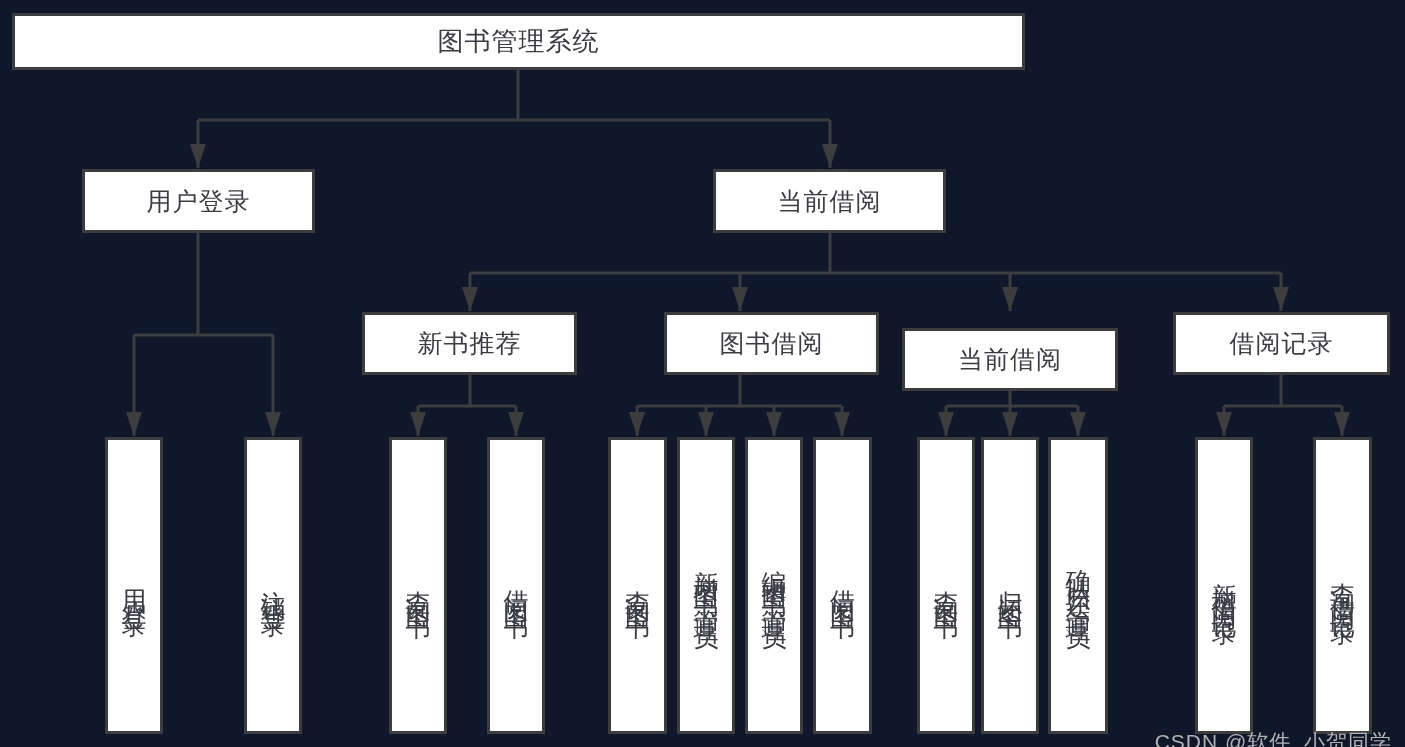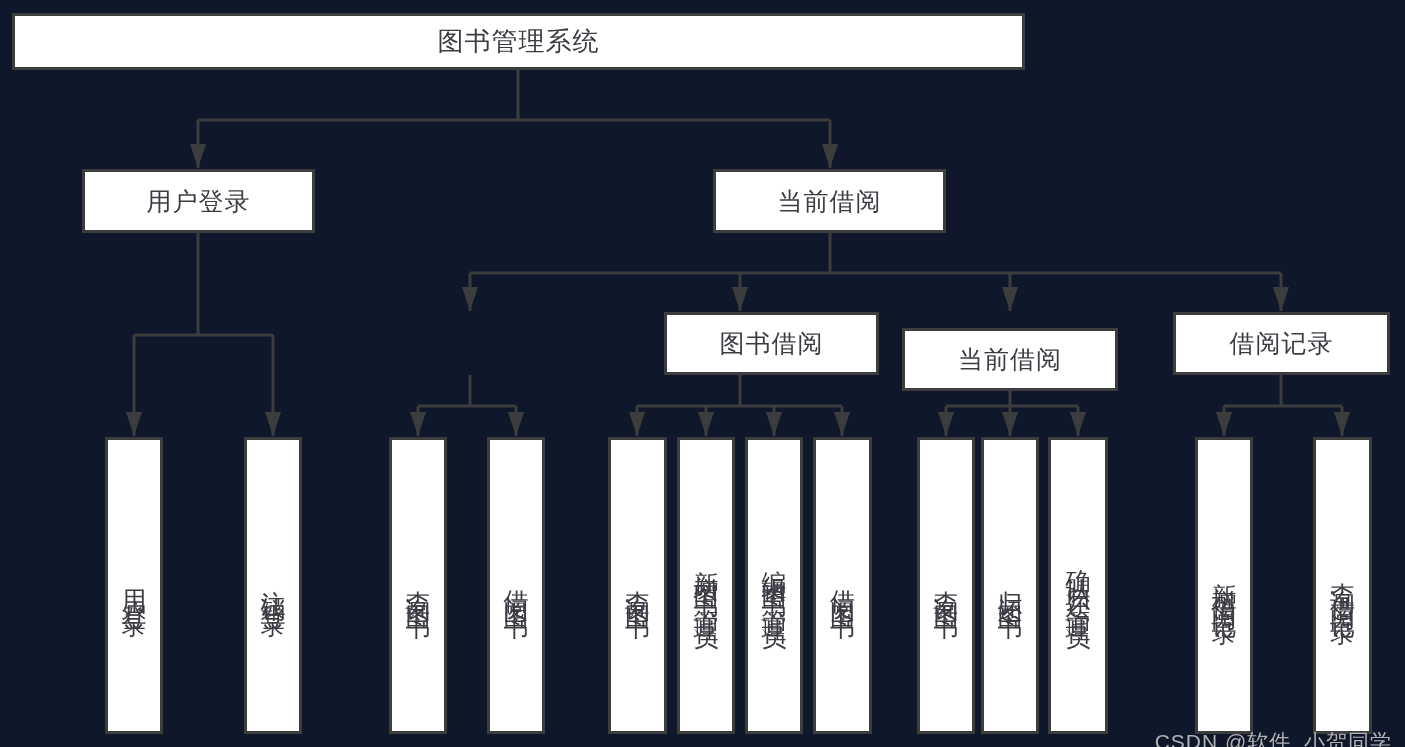--- a/index.html
+++ b/index.html
@@ -101,20 +101,21 @@
         <path d="M1342,406 V436" marker-end="url(#ah)"></path>
       </g>
     </g>
   </svg>
 
   <div class="hbox root" style="left:12px;top:13px;width:1013px;height:57px;">图书管理系统</div>
 
   <div class="hbox" style="left:82px;top:169px;width:233px;height:64px;">用户登录</div>
   <div class="hbox" style="left:713px;top:169px;width:233px;height:64px;">当前借阅</div>
 
+  <div class="hbox" style="left:362px;top:312px;width:215px;height:63px;">新书推荐</div>
   <div class="hbox" style="left:632px;top:312px;width:215px;height:63px;margin-left:32px;">图书借阅</div>
   <div class="hbox" style="left:902px;top:312px;width:216px;height:63px;margin-top:16px;">当前借阅</div>
   <div class="hbox" style="left:1173px;top:312px;width:217px;height:63px;">借阅记录</div>
 
   <div class="vbox" style="left:105px;width:58px;">用户登录</div>
   <div class="vbox" style="left:244px;width:58px;">注销登录</div>
 
   <div class="vbox" style="left:389px;width:58px;">查询图书</div>
   <div class="vbox" style="left:487px;width:58px;">借阅图书</div>
 

